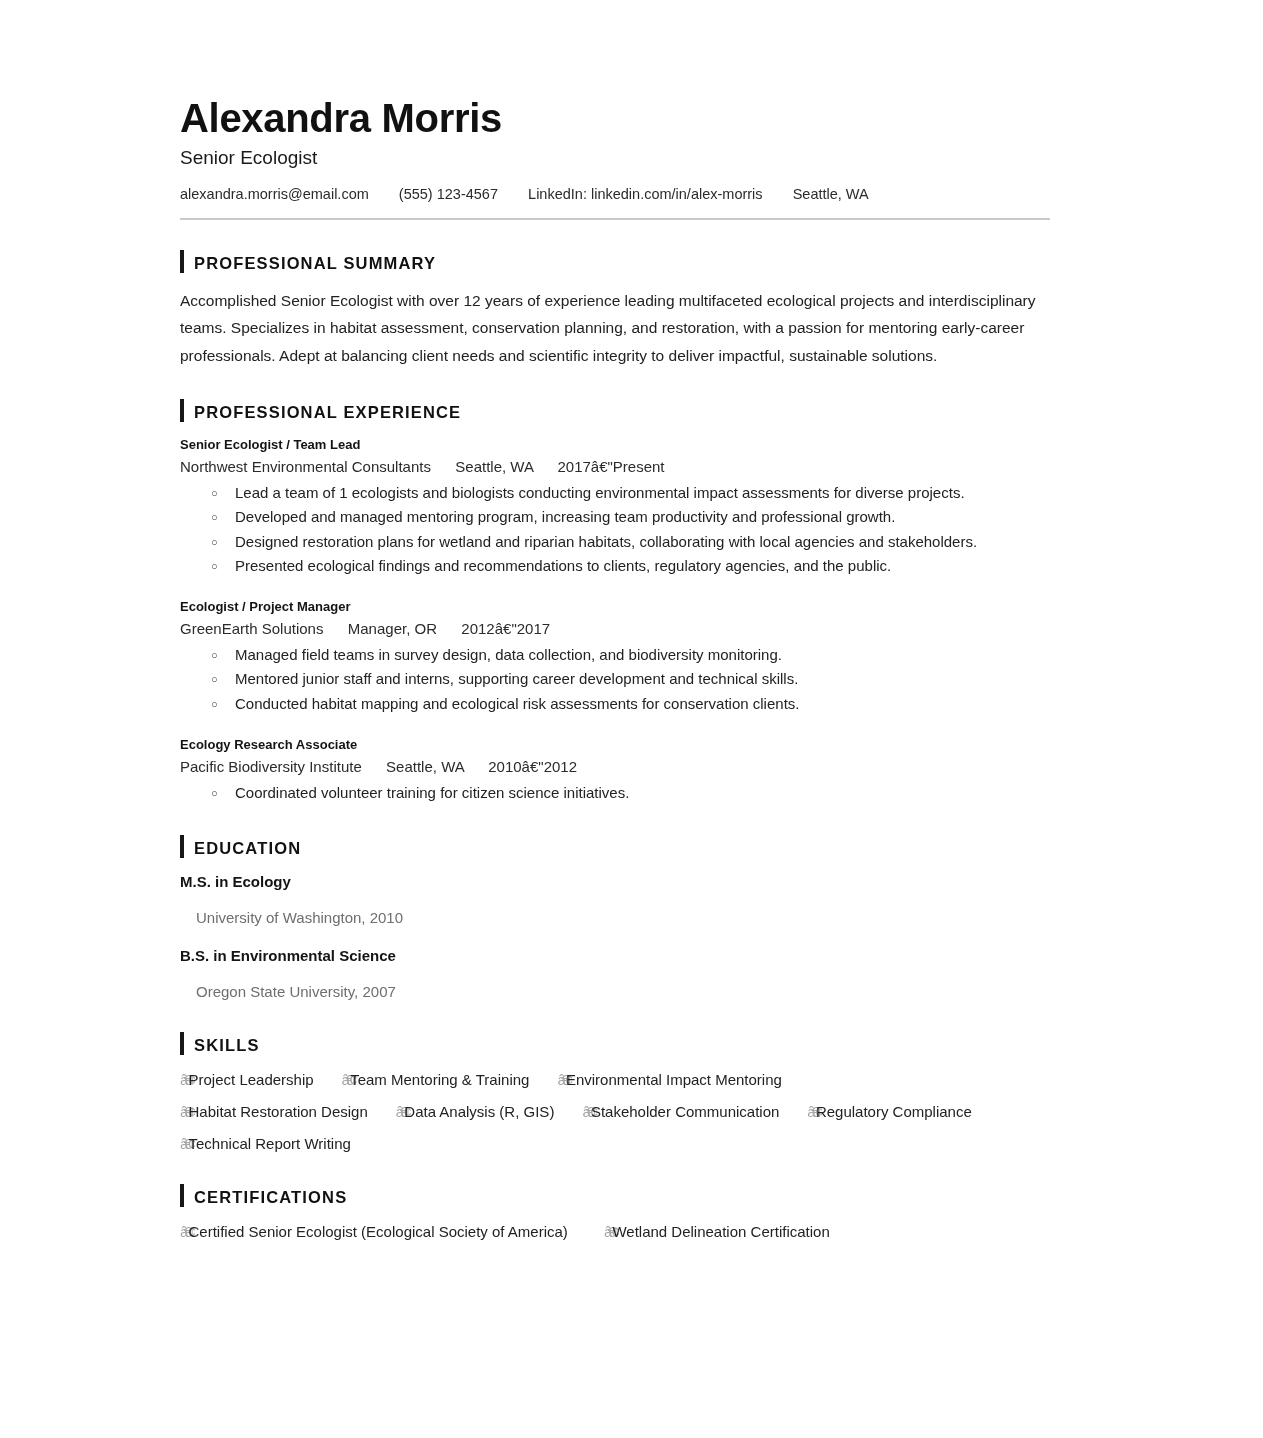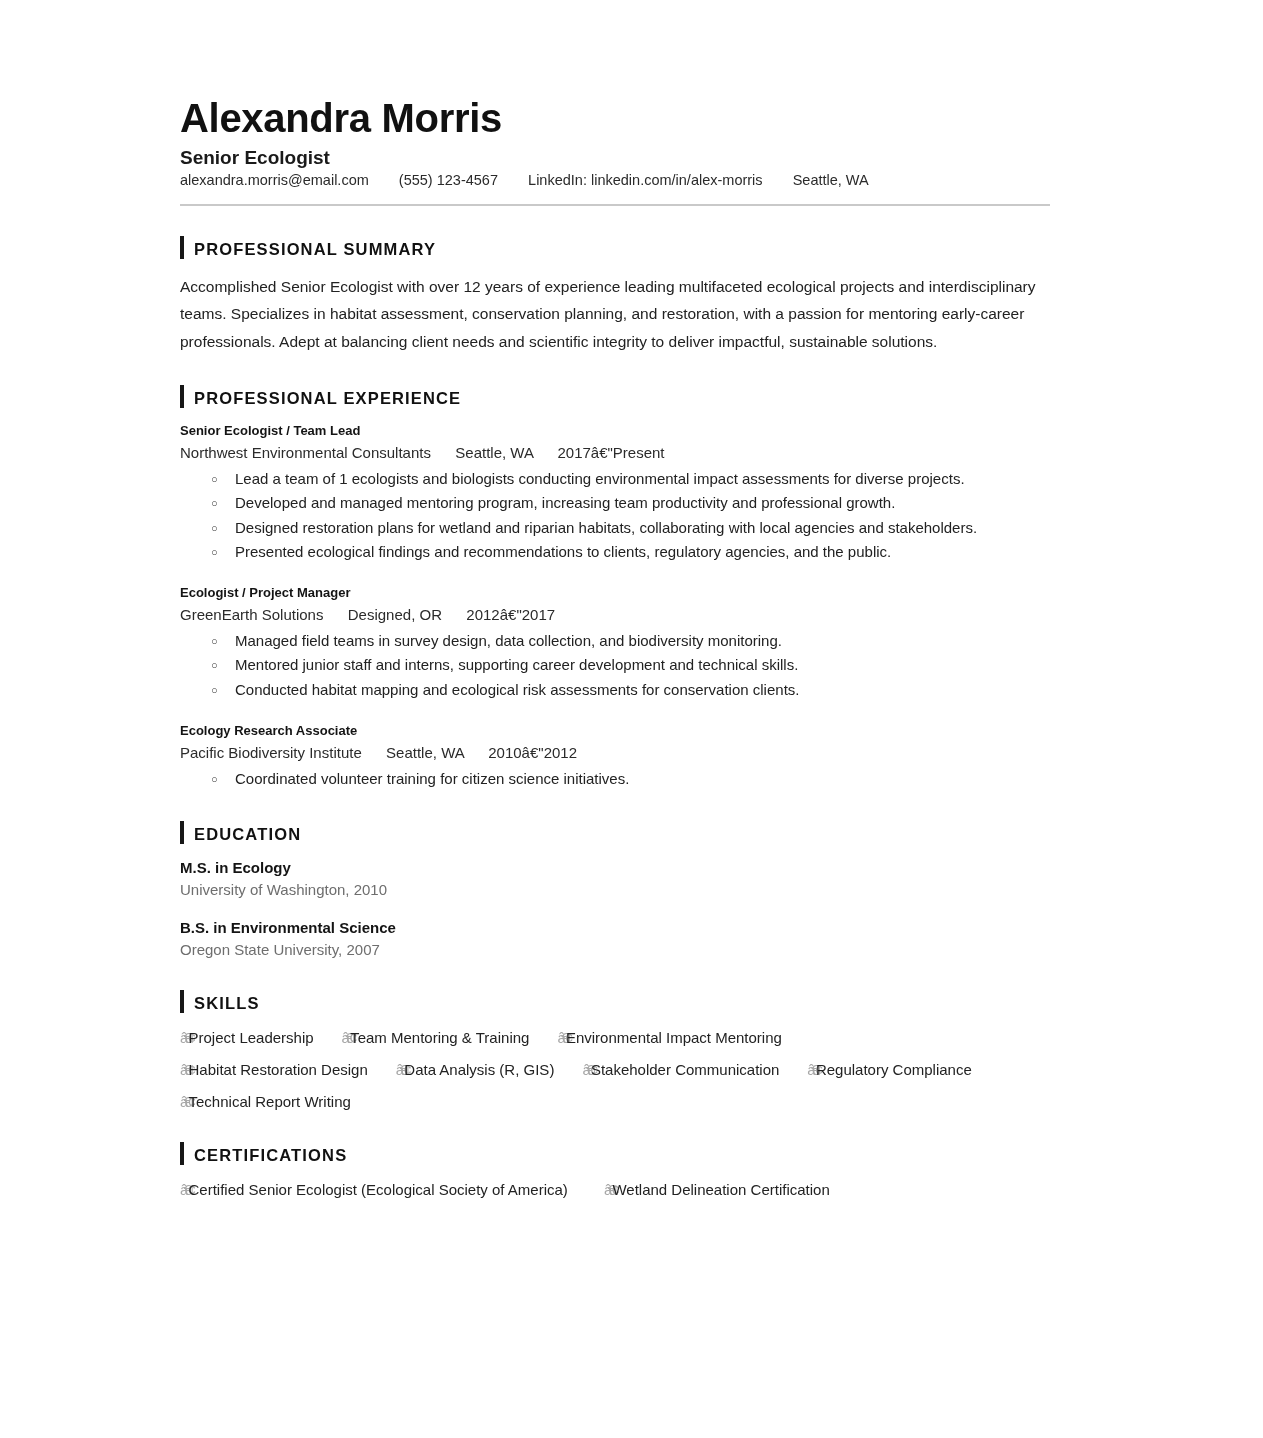--- a/index.html
+++ b/index.html
@@ -38,22 +38,22 @@
   .name {
     font-size: 40px;
     font-weight: bold;
     letter-spacing: -0.3px;
     line-height: 1.12;
     margin: 0 0 6px 0;
     color: #111111;
   }
   .role {
     font-size: 19px;
-    font-weight: bold;
-    margin: 0 0 2px 0;
+    font-weight: normal;
+    margin: 0 0 16px 0;
     color: #1a1a1a;
   }
   .contact {
     font-size: 14.5px;
     color: #2b2b2b;
     margin: 0 0 0 0;
     line-height: 1.3;
   }
   .contact span { white-space: pre; }
   .contact .gap { display: inline-block; width: 22px; }
@@ -140,21 +140,21 @@
   .edu-degree {
     font-size: 15px;
     font-weight: bold;
     color: #141414;
     margin: 0 0 2px 0;
     line-height: 1.35;
   }
   .edu-school {
     font-size: 15px;
     color: #6e6e6e;
-    margin: 0;
+    margin: 16px;
     line-height: 1.35;
   }
 
   
   .chip-rows { margin: 0; }
   .chip-row {
     display: flex;
     flex-wrap: nowrap;
     margin-bottom: 10px;
   }
@@ -226,21 +226,21 @@
             <li>Designed restoration plans for wetland and riparian habitats, collaborating with local agencies and stakeholders.</li>
             <li>Presented ecological findings and recommendations to clients, regulatory agencies, and the public.</li>
           </ul>
         </div>
 
         <div class="job">
           <div class="job-title">Ecologist / Project Manager</div>
           <div class="job-meta">
             <span>GreenEarth Solutions</span>
             <span class="gap"></span>
-            <span>Designed, OR</span>
+            <span>Manager, OR</span>
             <span class="gap"></span>
             <span>2012â€"2017</span>
           </div>
           <ul class="bullets">
             <li>Managed field teams in survey design, data collection, and biodiversity monitoring.</li>
             <li>Mentored junior staff and interns, supporting career development and technical skills.</li>
             <li>Conducted habitat mapping and ecological risk assessments for conservation clients.</li>
           </ul>
         </div>
 

